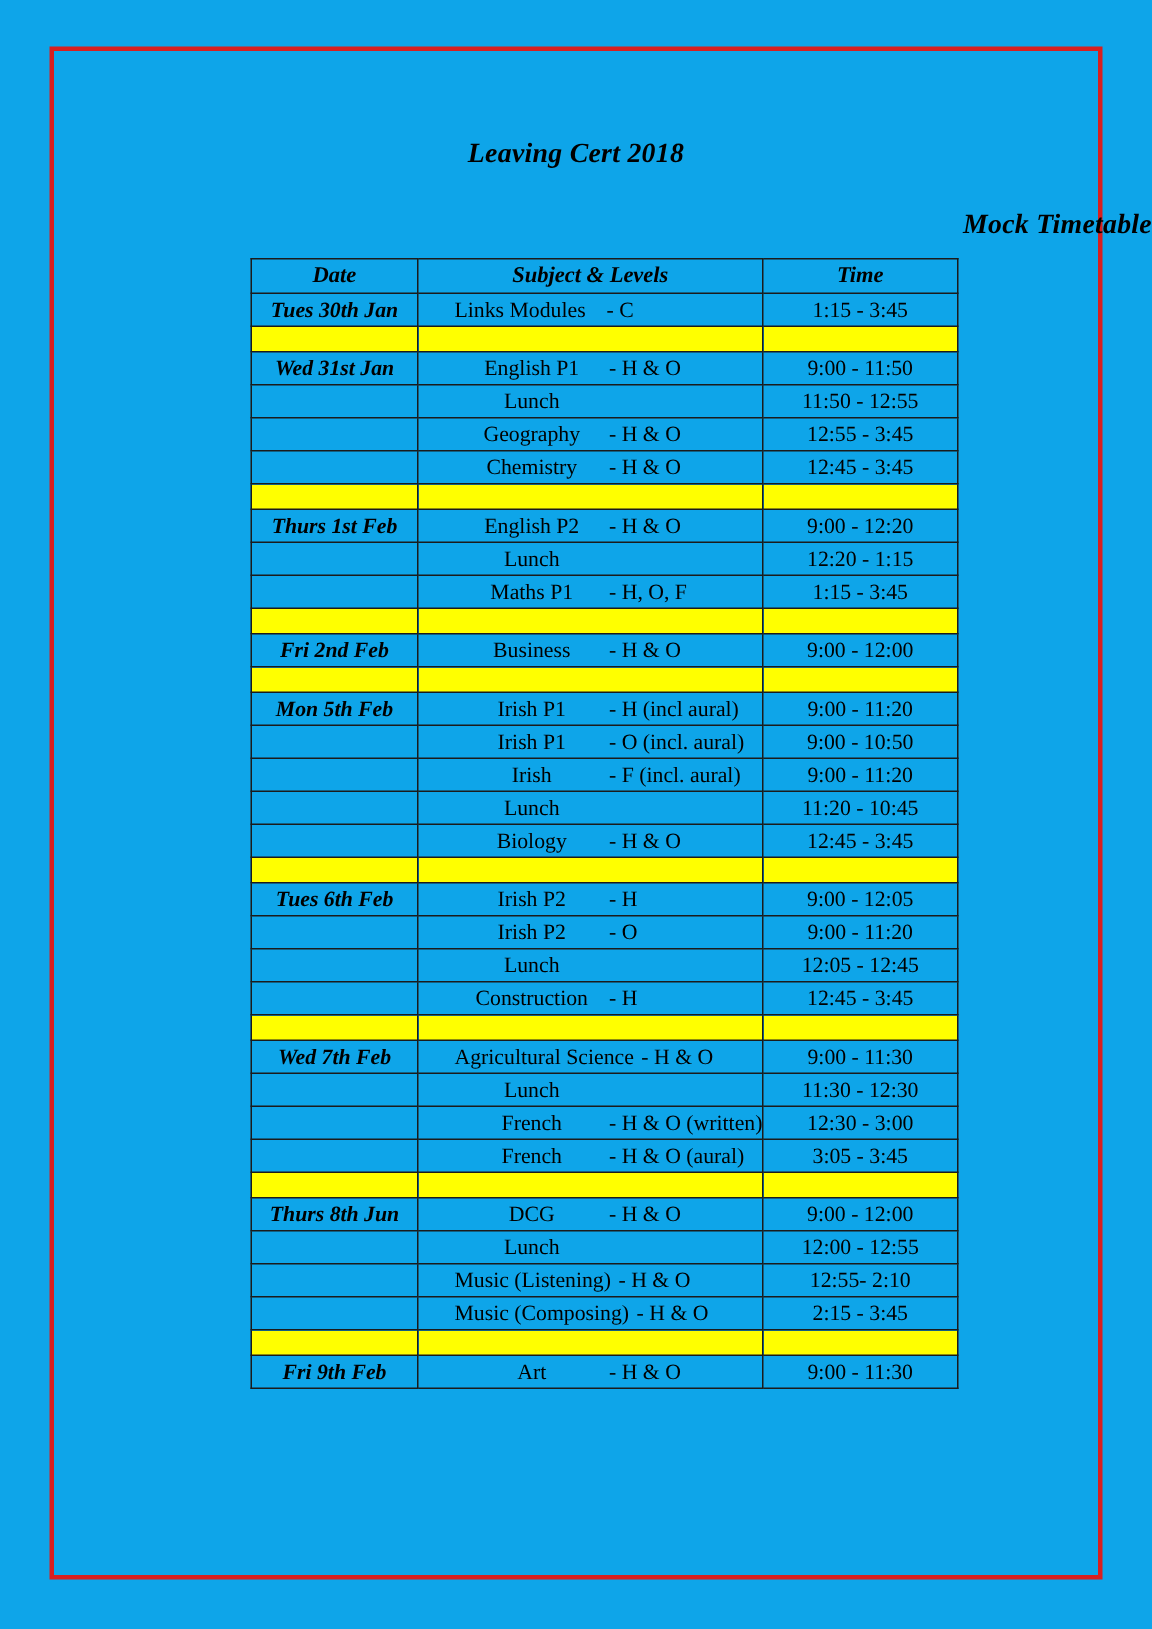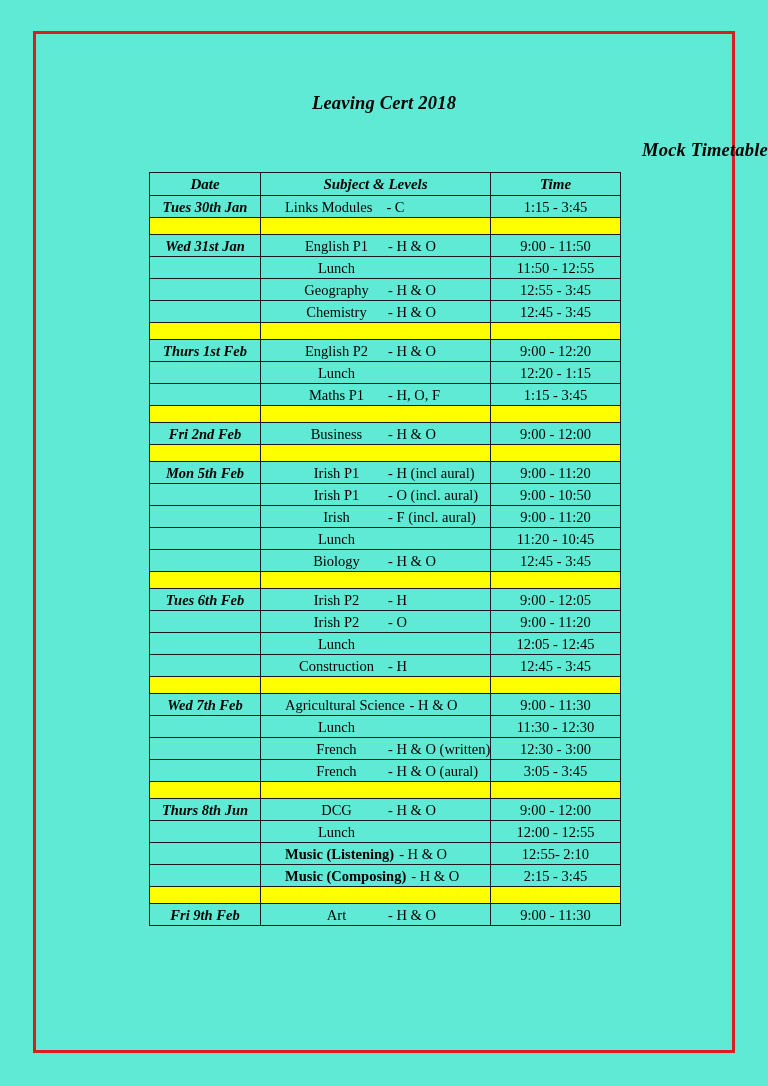--- a/index.html
+++ b/index.html
@@ -10,21 +10,21 @@
     width: 768px;
     height: 1086px;
     background: #ffffff;
     font-family: "Liberation Serif", "DejaVu Serif", serif;
     overflow: hidden;
   }
   .page {
     position: relative;
     width: 768px;
     height: 1086px;
-    background: #5eead4;
+    background: #0ea5e9;
   }
   
   .page-border {
     position: absolute;
     left: 33px;
     top: 31px;
     width: 702px;
     height: 1022px;
     border: 3px solid #d81f1f;
     box-sizing: border-box;
@@ -48,21 +48,21 @@
     text-align: right;
     font-weight: bold;
     font-style: italic;
     font-size: 18.5px;
     color: #000000;
     margin-top: 26px;
     letter-spacing: 0.2px;
   }
   .table-wrap {
     position: absolute;
-    left: 149px;
+    left: 167px;
     top: 172px;
     width: 471px;
   }
   table.timetable {
     border-collapse: collapse;
     width: 471px;
     table-layout: fixed;
   }
   table.timetable td,
   table.timetable th {
@@ -122,21 +122,20 @@
   
   .subj-inner.near .subj-name {
     min-width: 0;
   }
   .subj-inner.near .subj-level {
     padding-left: 14px;
   }
   
   .subj-inner.flush .subj-name {
     min-width: 0;
-    font-weight: bold;
   }
   .subj-inner.flush .subj-level {
     padding-left: 5px;
   }
   
   .subj-inner.runon .subj-name {
     min-width: 0;
   }
   .subj-inner.runon .subj-level {
     padding-left: 5px;

